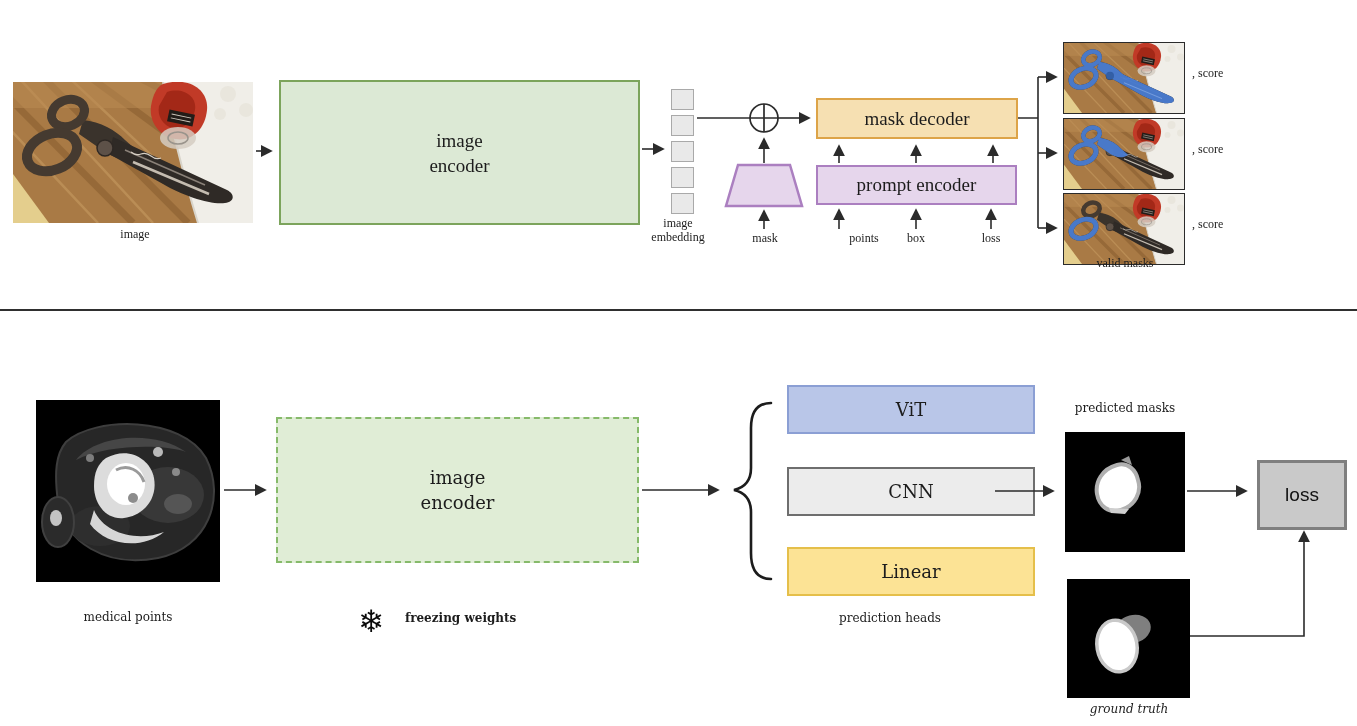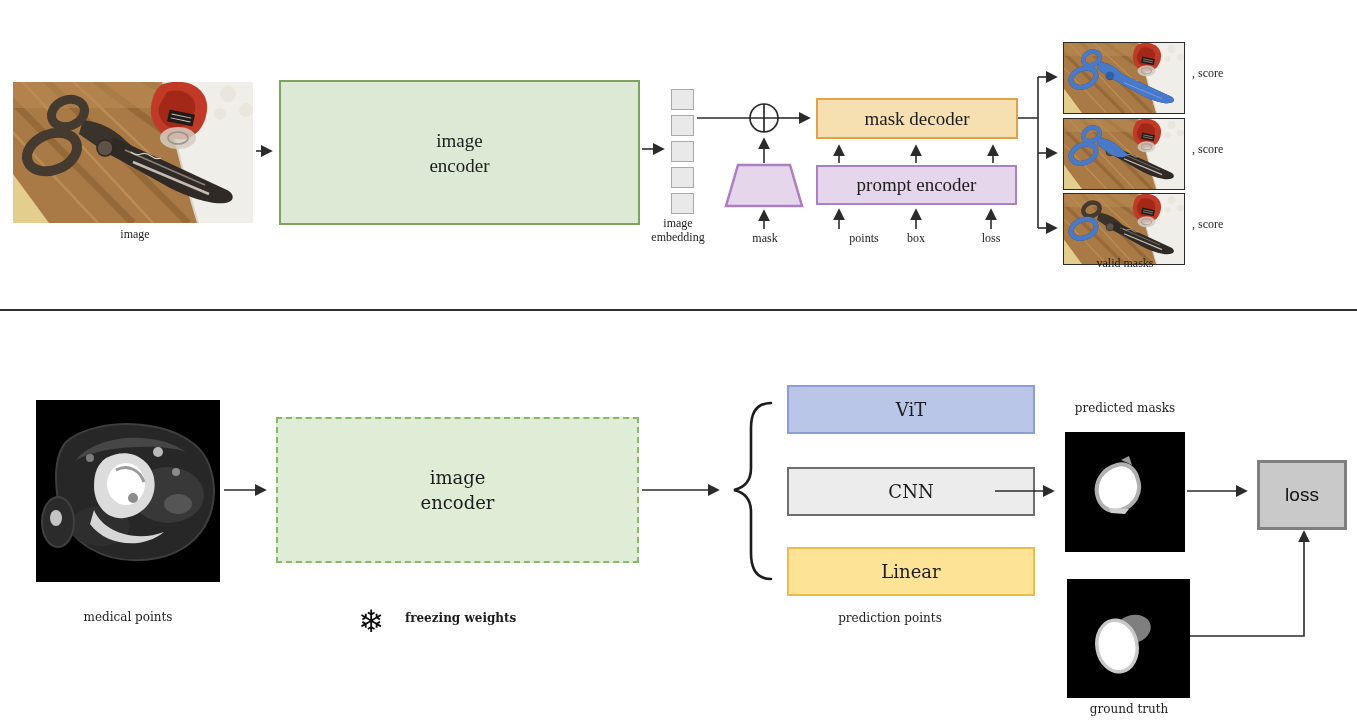--- a/index.html
+++ b/index.html
@@ -298,42 +298,42 @@
 
   <div id="head0" class="abs ctr head-box" style="background: rgb(185, 198, 232); border-color: rgb(139, 159, 212);">
     <span class="t serif2">ViT</span>
   </div>
   <div id="head1" class="abs ctr head-box" style="background: rgb(236, 236, 236); border-color: rgb(110, 110, 110);">
     <span class="t serif2">CNN</span>
   </div>
   <div id="head2" class="abs ctr head-box" style="background: rgb(252, 227, 149); border-color: rgb(229, 191, 74);">
     <span class="t serif2">Linear</span>
   </div>
-  <div class="abs lbl serif2" style="left:800px;top:611px;width:180px;">prediction points</div>
+  <div class="abs lbl serif2" style="left:800px;top:611px;width:180px;">prediction heads</div>
 
   <div class="abs lbl serif2" style="left:1045px;top:401px;width:160px;">predicted masks</div>
   <div id="pred-img" class="abs photo">
     <svg viewBox="0 0 120 120" preserveAspectRatio="none">
       <rect width="120" height="120" fill="#000"></rect>
       <path d="M56,28 l8,-4 l3,9 Z" fill="#9a9a9a"></path>
       <path d="M52,33 C63,30 71,38 73,48 C77,60 70,74 56,78 C44,82 34,74 32,62 C30,50 37,37 52,33 Z" fill="#ffffff" stroke="#b0b0b0" stroke-width="4"></path>
       <path d="M44,76 L64,77 L60,82 L46,81 Z" fill="#cfcfcf"></path>
     </svg>
   </div>
 
   <div id="loss-box" class="abs ctr sans">loss</div>
 
   <div id="gt-img" class="abs photo">
     <svg viewBox="0 0 123 119" preserveAspectRatio="none">
       <rect width="123" height="119" fill="#000"></rect>
       <ellipse cx="66" cy="50" rx="18" ry="14" fill="#7f7f7f" transform="rotate(-15 66 50)"></ellipse>
       <ellipse cx="50" cy="67" rx="20" ry="26" fill="#ffffff" stroke="#c9c9c9" stroke-width="3.5" transform="rotate(-10 50 67)"></ellipse>
     </svg>
   </div>
-  <div class="abs lbl serif2" style="left:1064px;top:702px;width:130px;">ground truth</div>
+  <div class="abs lbl serif2" style="left:1064px;top:702px;width:130px;font-style:italic;">ground truth</div>
 
   <svg id="conn" class="abs">
     <defs>
       <marker id="ah" viewBox="0 0 10 10" refX="8.5" refY="5" markerWidth="7.5" markerHeight="7.5" orient="auto-start-reverse">
         <path d="M0,0 L10,5 L0,10 Z" fill="#2b2b2b"></path>
       </marker>
     </defs>
     <g stroke="#2b2b2b" stroke-width="1.6" fill="none">
       <path d="M256,151 L271,151" marker-end="url(#ah)"></path>
       <path d="M642,149 L663,149" marker-end="url(#ah)"></path>

